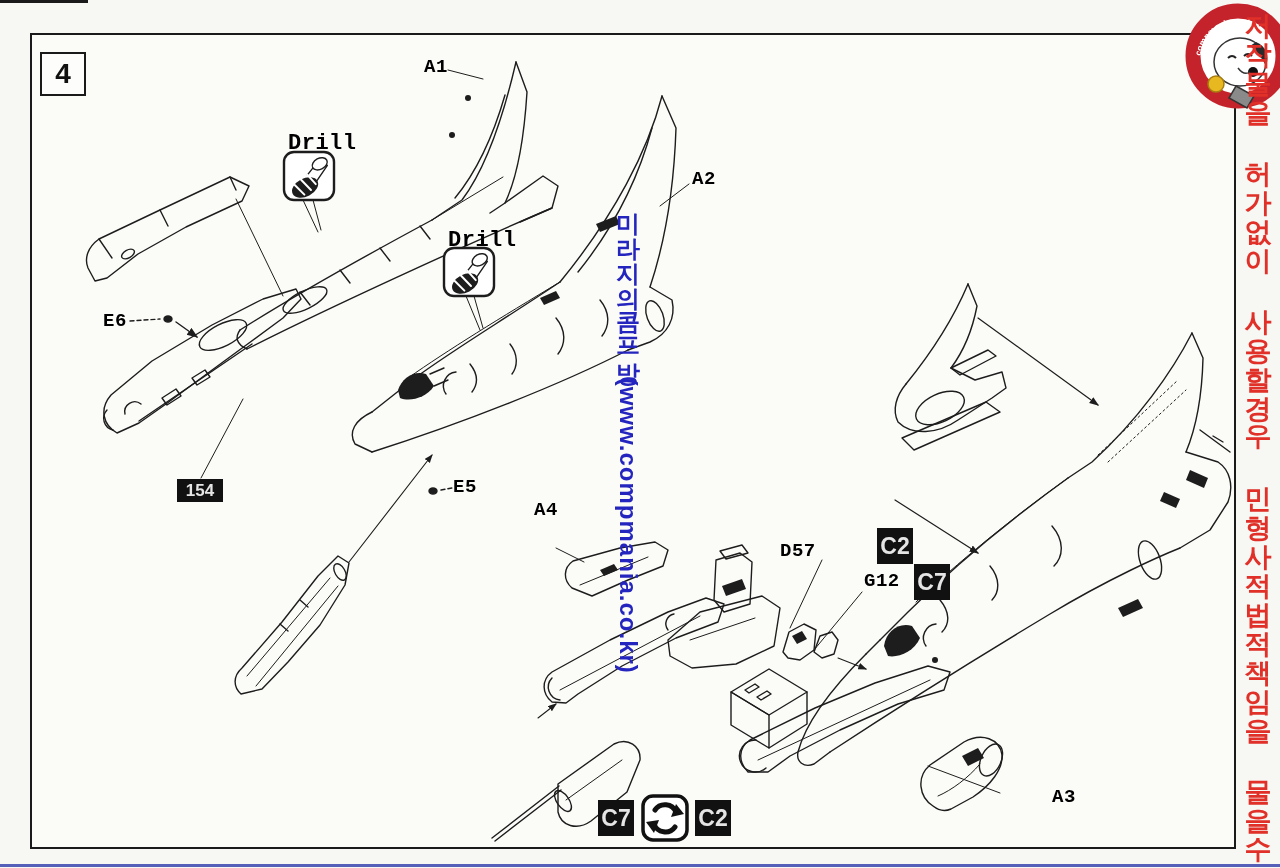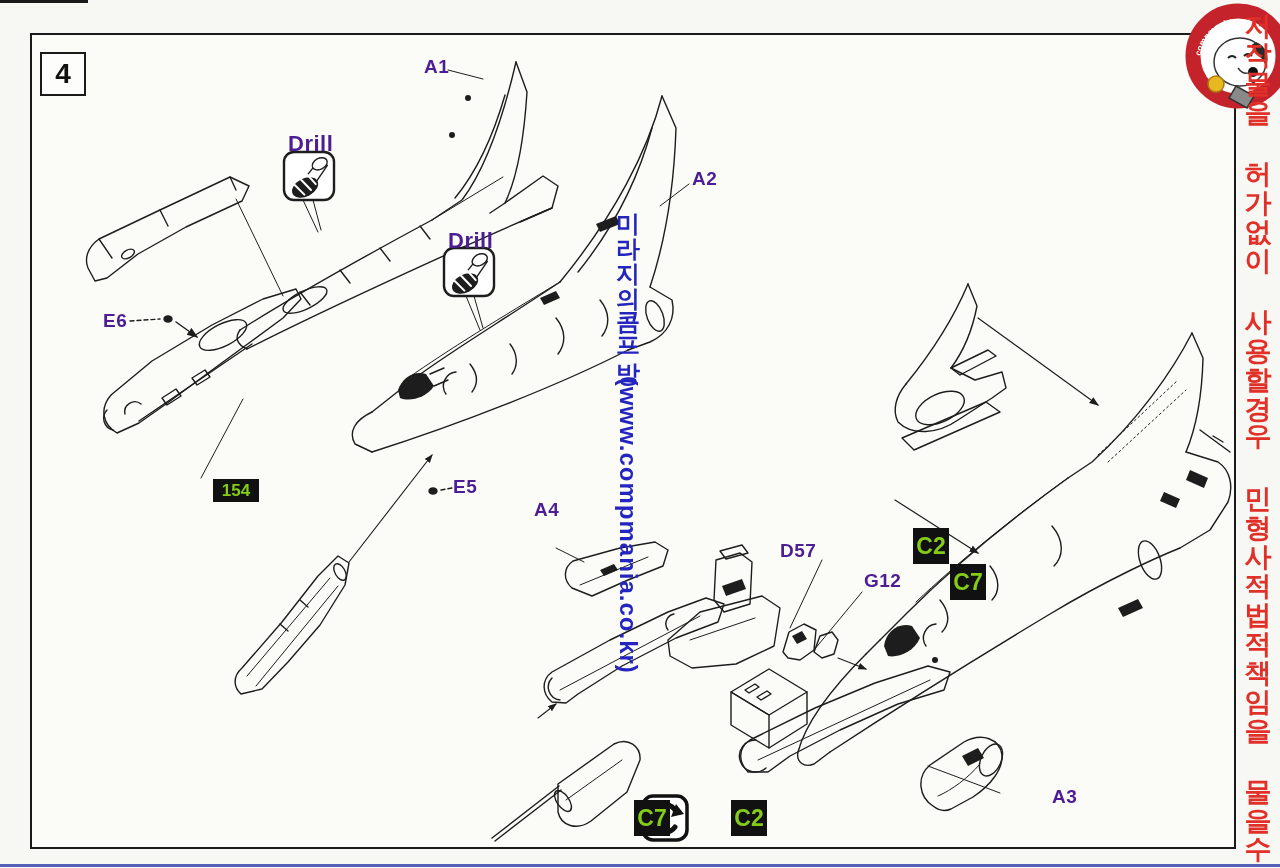--- a/index.html
+++ b/index.html
@@ -13,27 +13,27 @@
     border:2.5px solid #1a1a1a;background:#fbfbf8;
   }
   .step-box{
     position:absolute;left:40px;top:52px;width:42px;height:40px;
     border:2.5px solid #1a1a1a;background:#fdfdfb;
     display:flex;align-items:center;justify-content:center;
     font-size:28px;font-weight:bold;color:#111;
   }
   .lineart{position:absolute;left:0;top:0;z-index:1;}
   .plabel{
-    position:absolute;z-index:2;color:#4c1d95;
-    font-size:19px;font-weight:600;letter-spacing:.5px;white-space:nowrap;
+    position:absolute;z-index:2;color:#000000;
+    font-size:19px;font-weight:600;letter-spacing:.5px;white-space:nowrap;font-family:Liberation Mono, monospace;
   }
   .drill-label{font-size:22px;font-weight:600;}
   .blackbox{
-    position:absolute;z-index:2;background:#111;color:#84cc16;
-    display:flex;align-items:center;justify-content:center;white-space:nowrap;margin-left:36px;
+    position:absolute;z-index:2;background:#111;color:#e5e5e5;
+    display:flex;align-items:center;justify-content:center;white-space:nowrap;
   }
   .box154{left:177px;top:479px;width:46px;height:23px;font-size:17px;font-weight:600;}
   .paintbox{width:36px;height:36px;font-size:23px;font-weight:bold;text-align:right;}
   .wm-blue{
     position:absolute;left:612px;top:195px;height:540px;z-index:3;
     writing-mode:vertical-rl;text-orientation:mixed;
     font-size:24px;font-weight:bold;letter-spacing:1px;
     color:#2424bf;white-space:nowrap;
     font-family:"Liberation Sans", sans-serif;
   }

